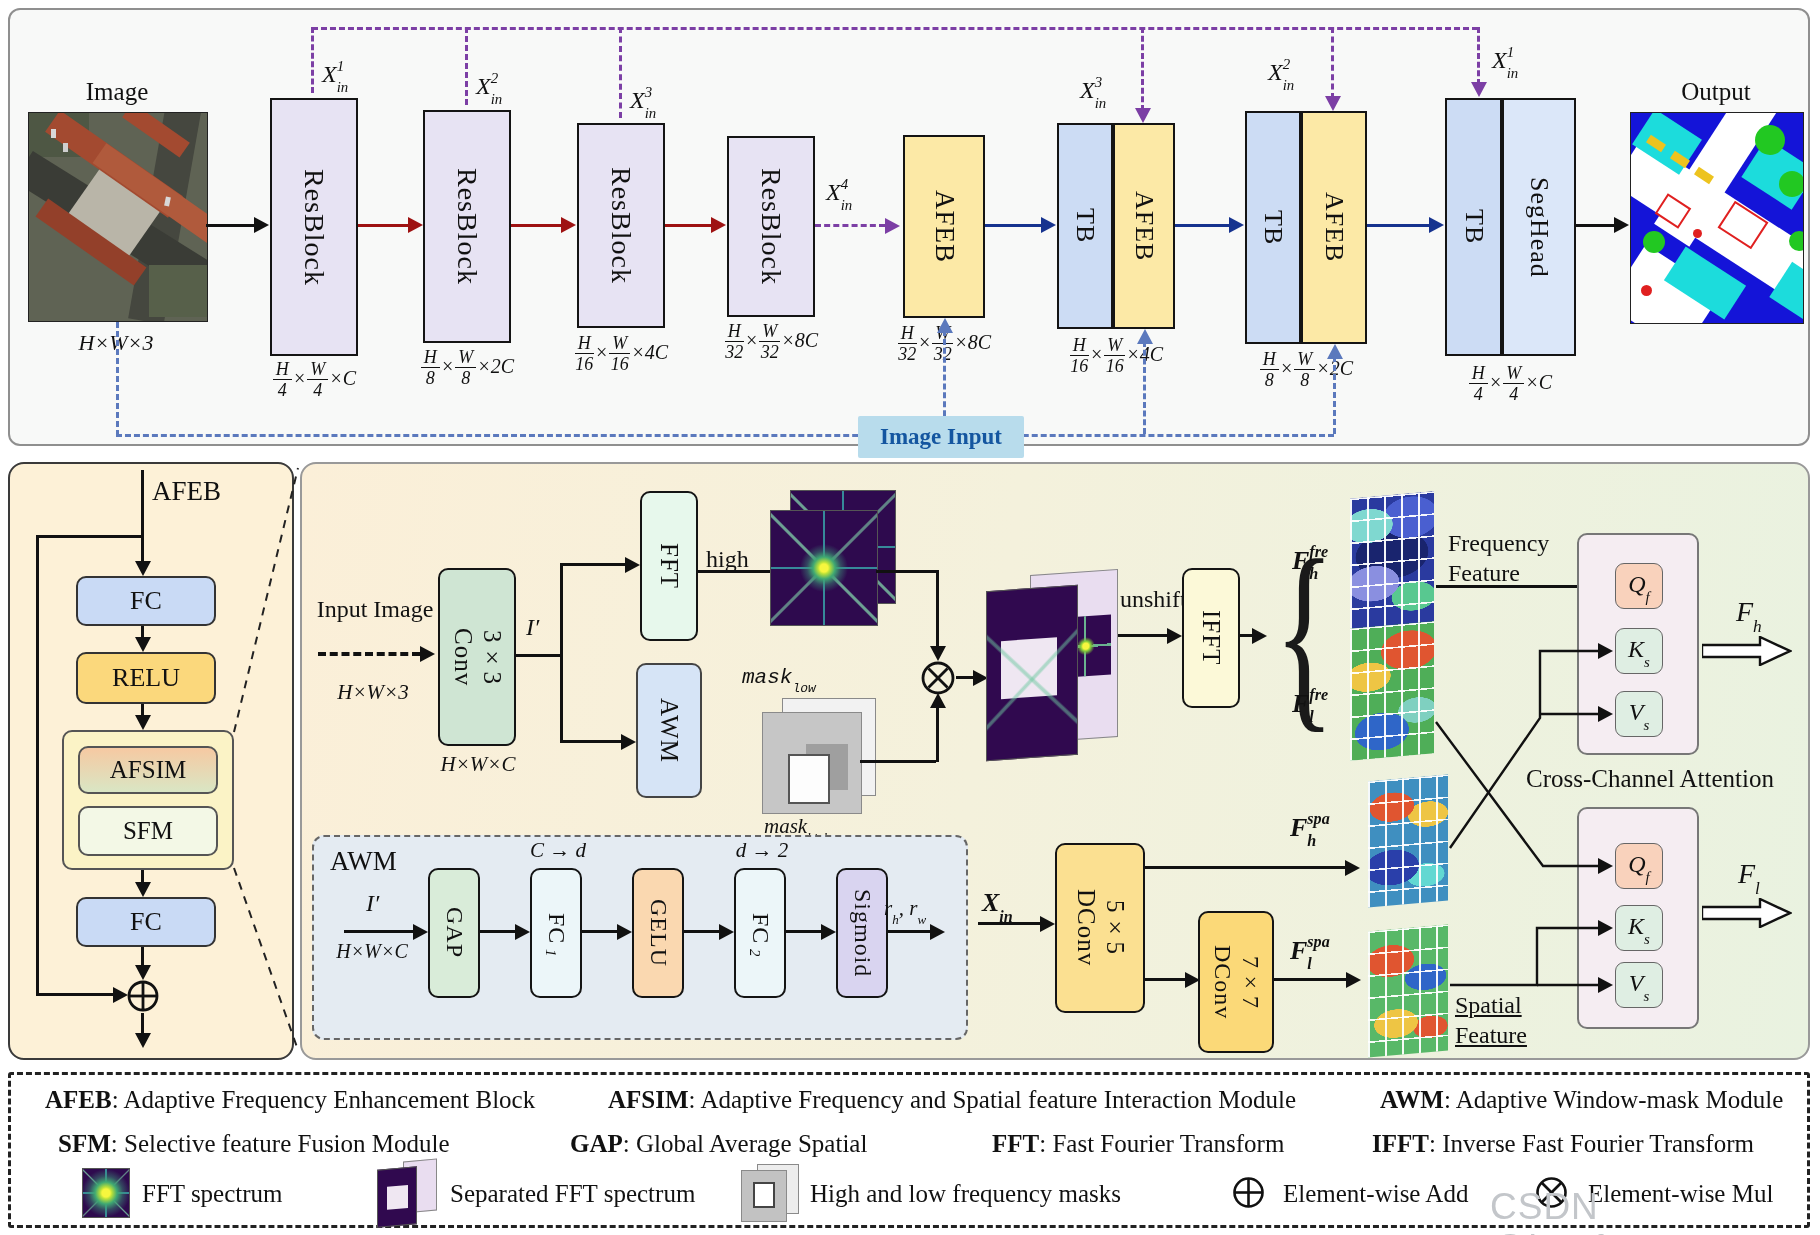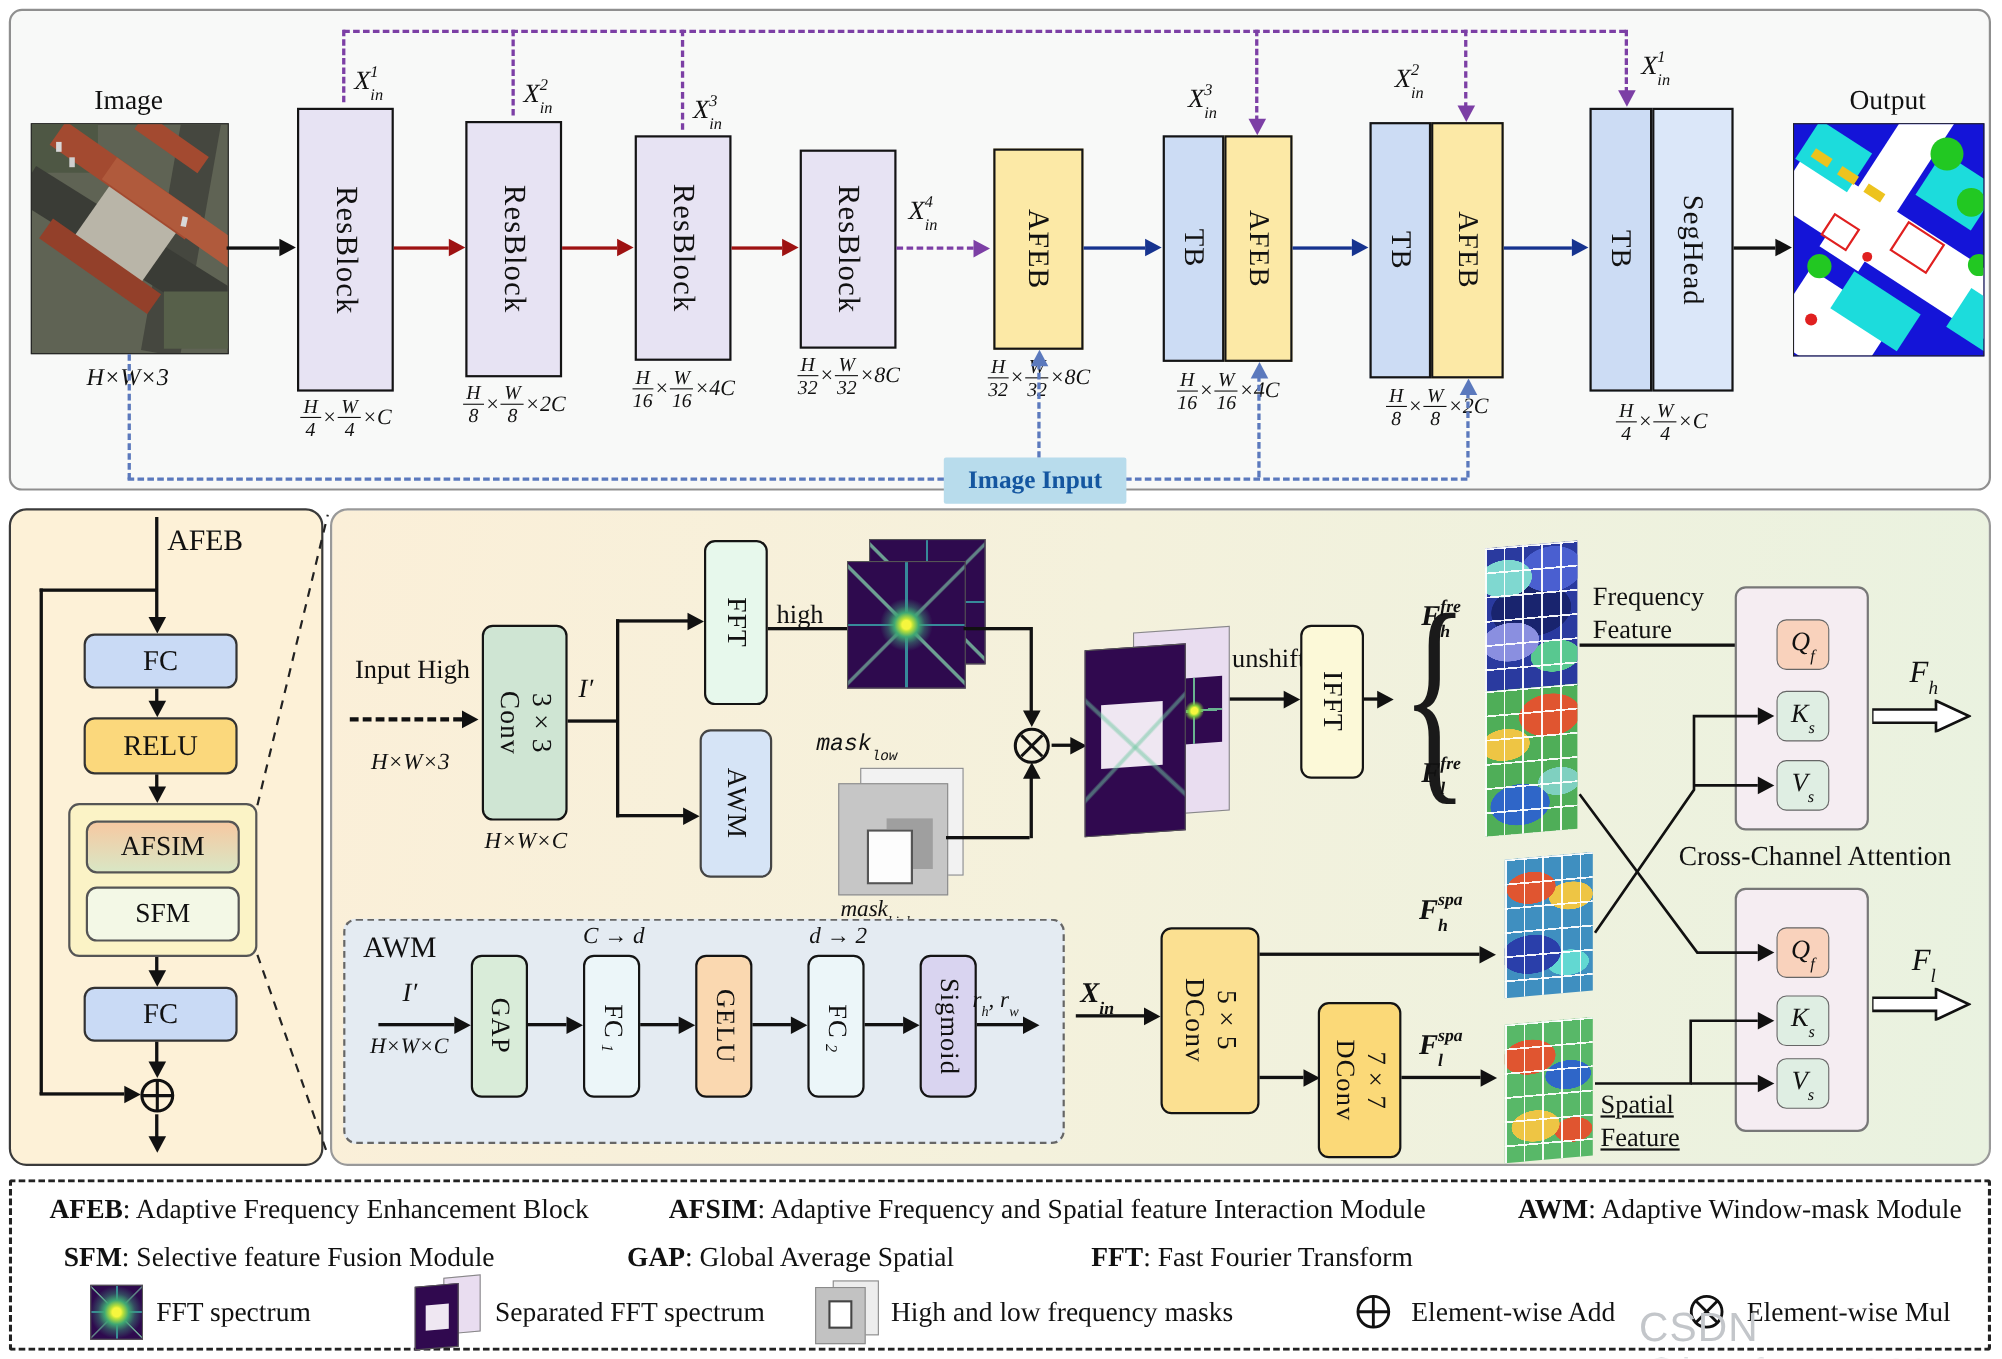--- a/index.html
+++ b/index.html
@@ -328,21 +328,21 @@
     <polyline points="1450,848 1540,718 1540,651 1598,651" fill="none" stroke="#111" stroke-width="2.4"></polyline>
     <polygon points="1598,643 1613,651 1598,659" fill="#111"></polygon>
     <polyline points="1540,714 1598,714" fill="none" stroke="#111" stroke-width="2.4"></polyline>
     <polygon points="1598,706 1613,714 1598,722" fill="#111"></polygon>
     <polyline points="1450,985 1537,985 1537,928 1598,928" fill="none" stroke="#111" stroke-width="2.4"></polyline>
     <polygon points="1598,920 1613,928 1598,936" fill="#111"></polygon>
     <polyline points="1537,985 1598,985" fill="none" stroke="#111" stroke-width="2.4"></polyline>
     <polygon points="1598,977 1613,985 1598,993" fill="#111"></polygon>
   </svg>
 
-  <div class="lbl" style="left:312px;top:596px;width:126px;text-align:center;font-size:24px;">Input High</div>
+  <div class="lbl" style="left:312px;top:596px;width:126px;text-align:center;font-size:24px;">Input Image</div>
   <div class="dh dk" style="left:318px;top:652px;width:102px;"></div>
   <div class="tri tr" style="left:420px;top:646px;"></div>
   <div class="dim" style="left:310px;top:680px;width:126px;font-size:21px;">H×W×3</div>
   <div class="box rbox" style="left:438px;top:568px;width:78px;height:178px;background:#cfe5d3;">
     <div class="vt2">
         <span class="vt" style="font-size:25px;">Conv</span>
         <span class="vt" style="font-size:25px;">3×3</span>
       </div>
   </div>
   <div class="dim" style="left:398px;top:752px;width:160px;font-size:21px;">H×W×C</div>
@@ -520,20 +520,21 @@
     <div>Feature</div>
   </div>
 
   <div id="legendPanel" class="panel"></div>
   <div class="lrow" style="left:45px;top:1086px;"><span class="lkey">AFEB</span><span>: Adaptive Frequency Enhancement Block</span></div>
   <div class="lrow" style="left:608px;top:1086px;"><span class="lkey">AFSIM</span><span>: Adaptive Frequency and Spatial feature Interaction Module</span></div>
   <div class="lrow" style="left:58px;top:1130px;"><span class="lkey">SFM</span><span>: Selective feature Fusion Module</span></div>
   <div class="lrow" style="left:1380px;top:1086px;"><span class="lkey">AWM</span><span>: Adaptive Window-mask Module</span></div>
   <div class="lrow" style="left:570px;top:1130px;"><span class="lkey">GAP</span><span>: Global Average Spatial</span></div>
   <div class="lrow" style="left:992px;top:1130px;"><span class="lkey">FFT</span><span>: Fast Fourier Transform</span></div>
+  <div class="lrow" style="left:1372px;top:1130px;"><span class="lkey">IFFT</span><span>: Inverse Fast Fourier Transform</span></div>
 
   <div class="spec" style="left:82px;top:1168px;width:46px;height:48px;"></div>
   <div class="lrow" style="left:142px;top:1180px;">FFT spectrum</div>
 
   <div class="abs" style="left:403px;top:1160px;width:34px;height:52px;background:#e9ddf0;border:1px solid #888;transform:skewY(-5deg);"></div>
   <div class="abs" style="left:377px;top:1168px;width:40px;height:58px;background:#30094f;border:1px solid #555;transform:skewY(-5deg);">
     <div class="abs" style="left:9px;top:17px;width:21px;height:23px;background:#efe7f2;"></div>
   </div>
   <div class="lrow" style="left:450px;top:1180px;">Separated FFT spectrum</div>
 

